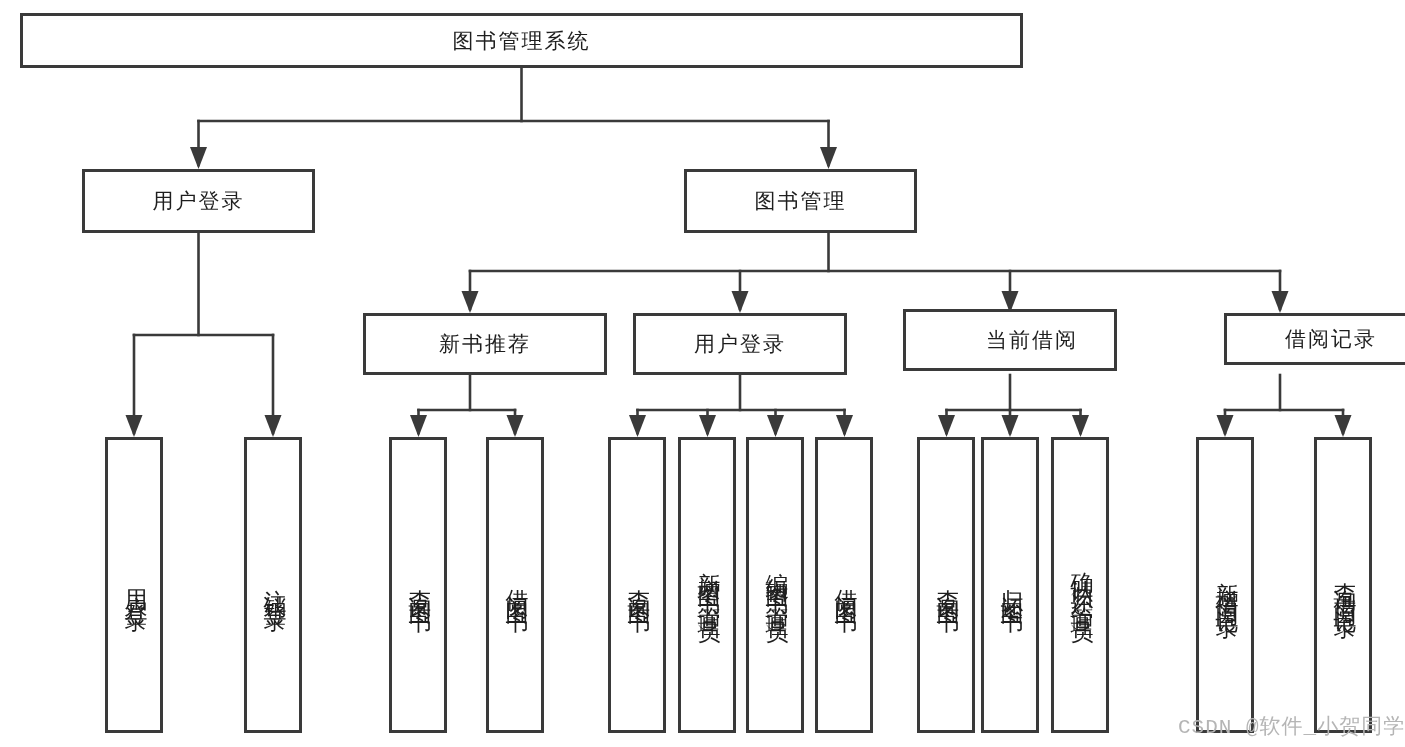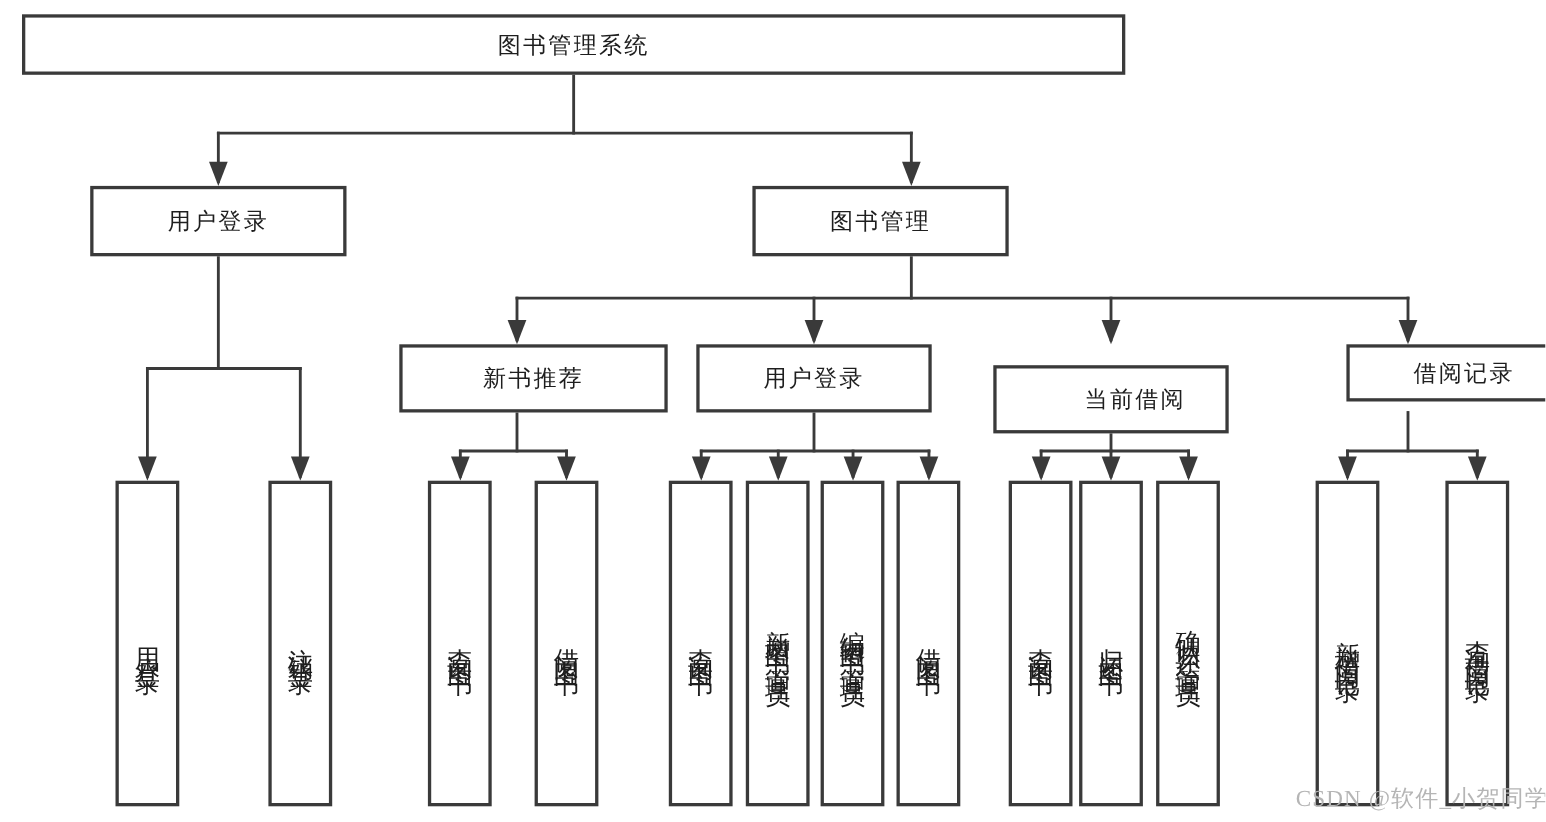--- a/index.html
+++ b/index.html
@@ -1,21 +1,21 @@
 <!DOCTYPE html>
 <html><head>
 <meta charset="utf-8">
 <style>
   html, body { margin: 0; padding: 0; background: #ffffff; }
   .canvas {
     position: relative;
     width: 1405px;
     height: 747px;
     background: #ffffff;
-    font-family: Liberation Serif, serif;
+    font-family: Liberation Mono, monospace;
     overflow: hidden;
   }
   .connector-layer {
     position: absolute;
     left: 0; top: 0;
     width: 1405px; height: 747px;
   }
   .connector-layer line {
     stroke: #3a3a3a;
     stroke-width: 2.6;
@@ -48,21 +48,21 @@
     white-space: nowrap;
   }
   
   .n-root  { left: 20px;   top: 13px;  width: 1003px; height: 55px; }
   
   .n-login { left: 82px;   top: 169px; width: 233px;  height: 64px; }
   .n-mgmt  { left: 684px;  top: 169px; width: 233px;  height: 64px; }
   
   .n-g0 { left: 363px;  top: 313px; width: 244px; height: 62px; align-items: center; }
   .n-g1 { left: 633px;  top: 313px; width: 214px; height: 62px; }
-  .n-g2 { left: 903px;  top: 332px; width: 214px; height: 62px; padding-left: 44px; }
+  .n-g2 { left: 903px;  top: 309px; width: 214px; height: 62px; padding-left: 44px; }
   .n-g3 { left: 1224px; top: 313px; width: 214px; height: 52px; text-align: center; }
   
   .leaf { top: 437px; width: 58px; height: 296px; }
   .l0  { left: 105px;  }
   .l1  { left: 244px;  }
   .l2  { left: 389px;  }
   .l3  { left: 486px;  }
   .l4  { left: 608px;  }
   .l5  { left: 678px;  }
   .l6  { left: 746px;  }

